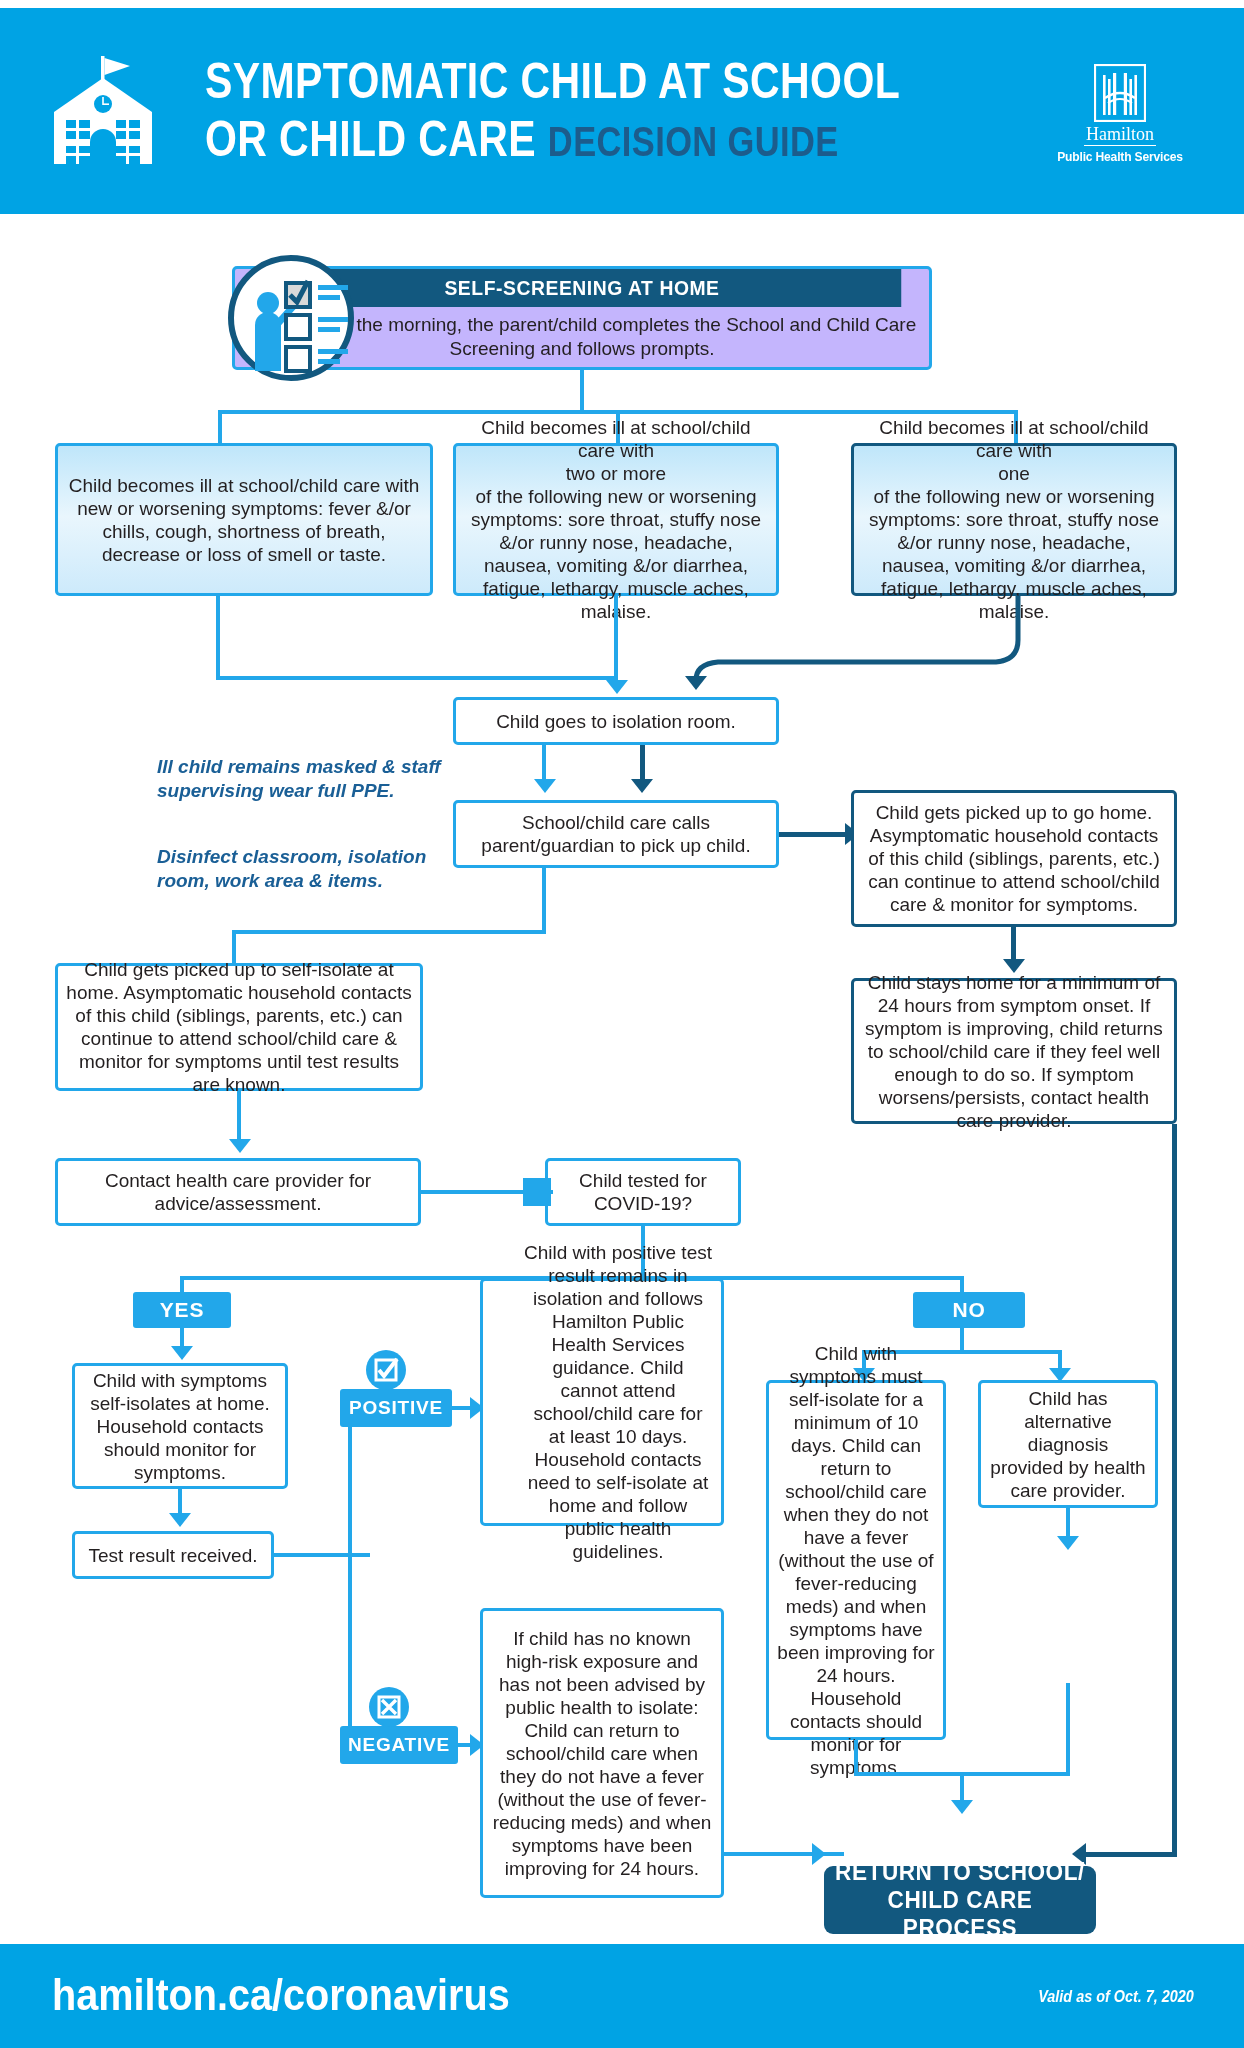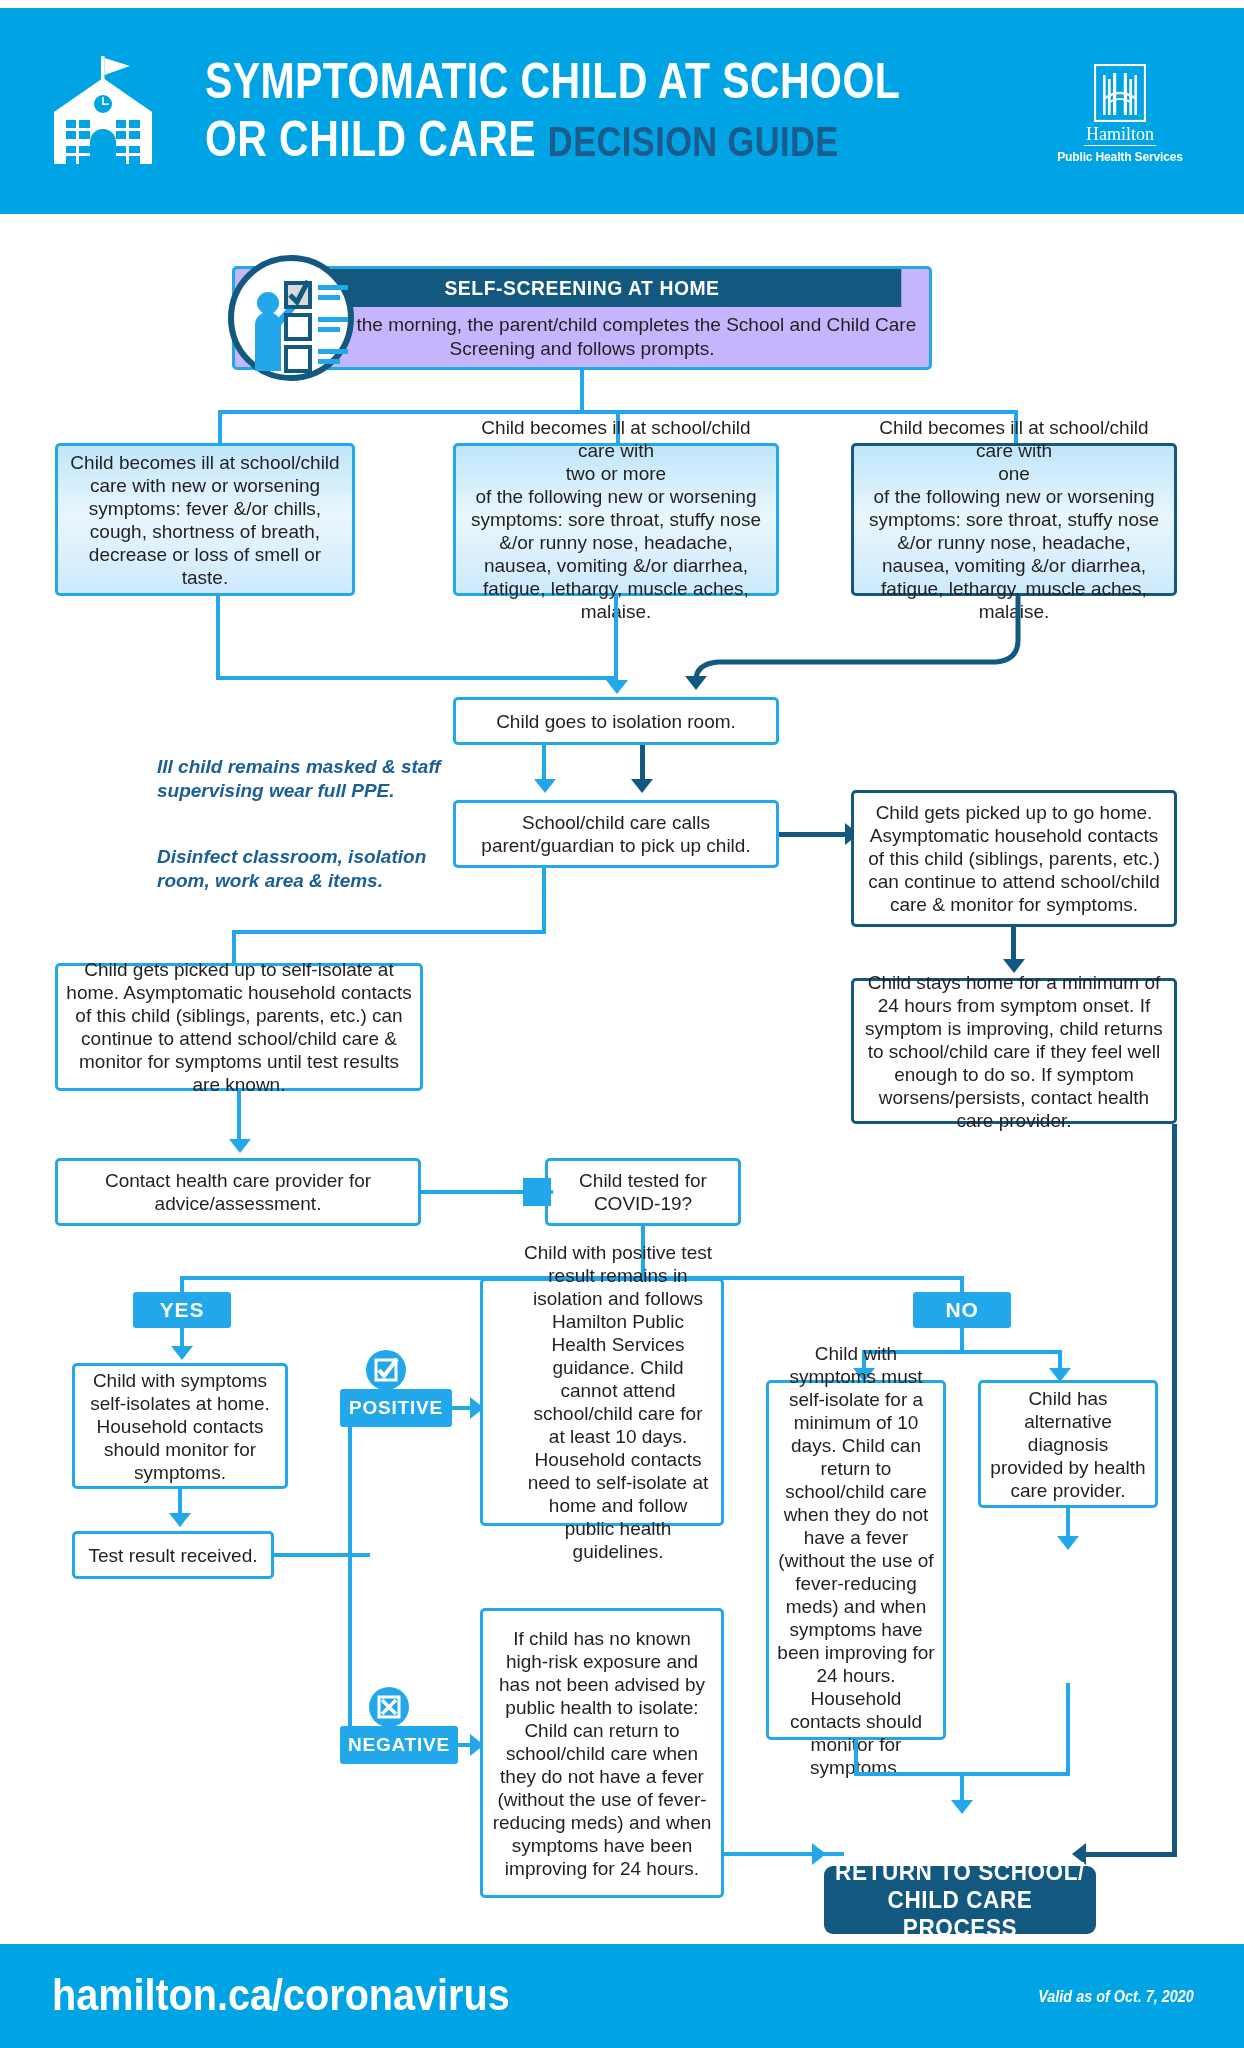--- a/index.html
+++ b/index.html
@@ -167,21 +167,21 @@
       <rect x="90" y="104" width="22" height="5" fill="#22a7ea"></rect>
     </svg>
   </div>
 
   <div class="ln" style="left:580px;top:370px;width:4px;height:44px;"></div>
   <div class="ln" style="left:218px;top:410px;width:800px;height:4px;"></div>
   <div class="ln" style="left:218px;top:410px;width:4px;height:34px;"></div>
   <div class="ln" style="left:616px;top:410px;width:4px;height:34px;"></div>
   <div class="ln" style="left:1014px;top:410px;width:4px;height:34px;"></div>
 
-  <div class="box grad f19" style="left:55px;top:443px;width:300px;height:153px;">
+  <div class="box grad f19" style="left:55px;top:443px;width:378px;height:153px;">
     <span>Child becomes ill at school/child care with new or worsening symptoms: fever &amp;/or chills, cough, shortness of breath, decrease or loss of smell or taste.</span>
   </div>
 
   <div class="box grad f19" style="left:453px;top:443px;width:326px;height:153px;">
     <span><span>Child becomes ill at school/child care with </span><b>two or more</b><span> of the following new or worsening symptoms: sore throat, stuffy nose &amp;/or runny nose, headache, nausea, vomiting &amp;/or diarrhea, fatigue, lethargy, muscle aches, malaise.</span></span>
   </div>
 
   <div class="box grad dark f19" style="left:851px;top:443px;width:326px;height:153px;">
     <span><span>Child becomes ill at school/child care with </span><b>one</b><span> of the following new or worsening symptoms: sore throat, stuffy nose &amp;/or runny nose, headache, nausea, vomiting &amp;/or diarrhea, fatigue, lethargy, muscle aches, malaise.</span></span>
   </div>
@@ -256,21 +256,21 @@
   <div class="ln" style="left:180px;top:1276px;width:784px;height:4px;"></div>
   <div class="ln" style="left:180px;top:1276px;width:4px;height:30px;"></div>
   <div class="ln" style="left:960px;top:1276px;width:4px;height:30px;"></div>
 
   <div class="pill yesno" style="left:133px;top:1292px;width:98px;height:36px;">
     <span>YES</span>
   </div>
   <div class="ln" style="left:180px;top:1328px;width:4px;height:22px;"></div>
   <div class="ar down" style="left:171px;top:1346px;"></div>
 
-  <div class="pill yesno" style="left:913px;top:1292px;width:98px;height:36px;">
+  <div class="pill yesno" style="left:913px;top:1292px;width:112px;height:36px;">
     <span>NO</span>
   </div>
   <div class="ln" style="left:960px;top:1328px;width:4px;height:26px;"></div>
   <div class="ln" style="left:862px;top:1350px;width:200px;height:4px;"></div>
   <div class="ln" style="left:862px;top:1350px;width:4px;height:22px;"></div>
   <div class="ar down" style="left:853px;top:1368px;"></div>
   <div class="ln" style="left:1058px;top:1350px;width:4px;height:22px;"></div>
   <div class="ar down" style="left:1049px;top:1368px;"></div>
 
   <div class="box f19" style="left:72px;top:1363px;width:216px;height:126px;">

